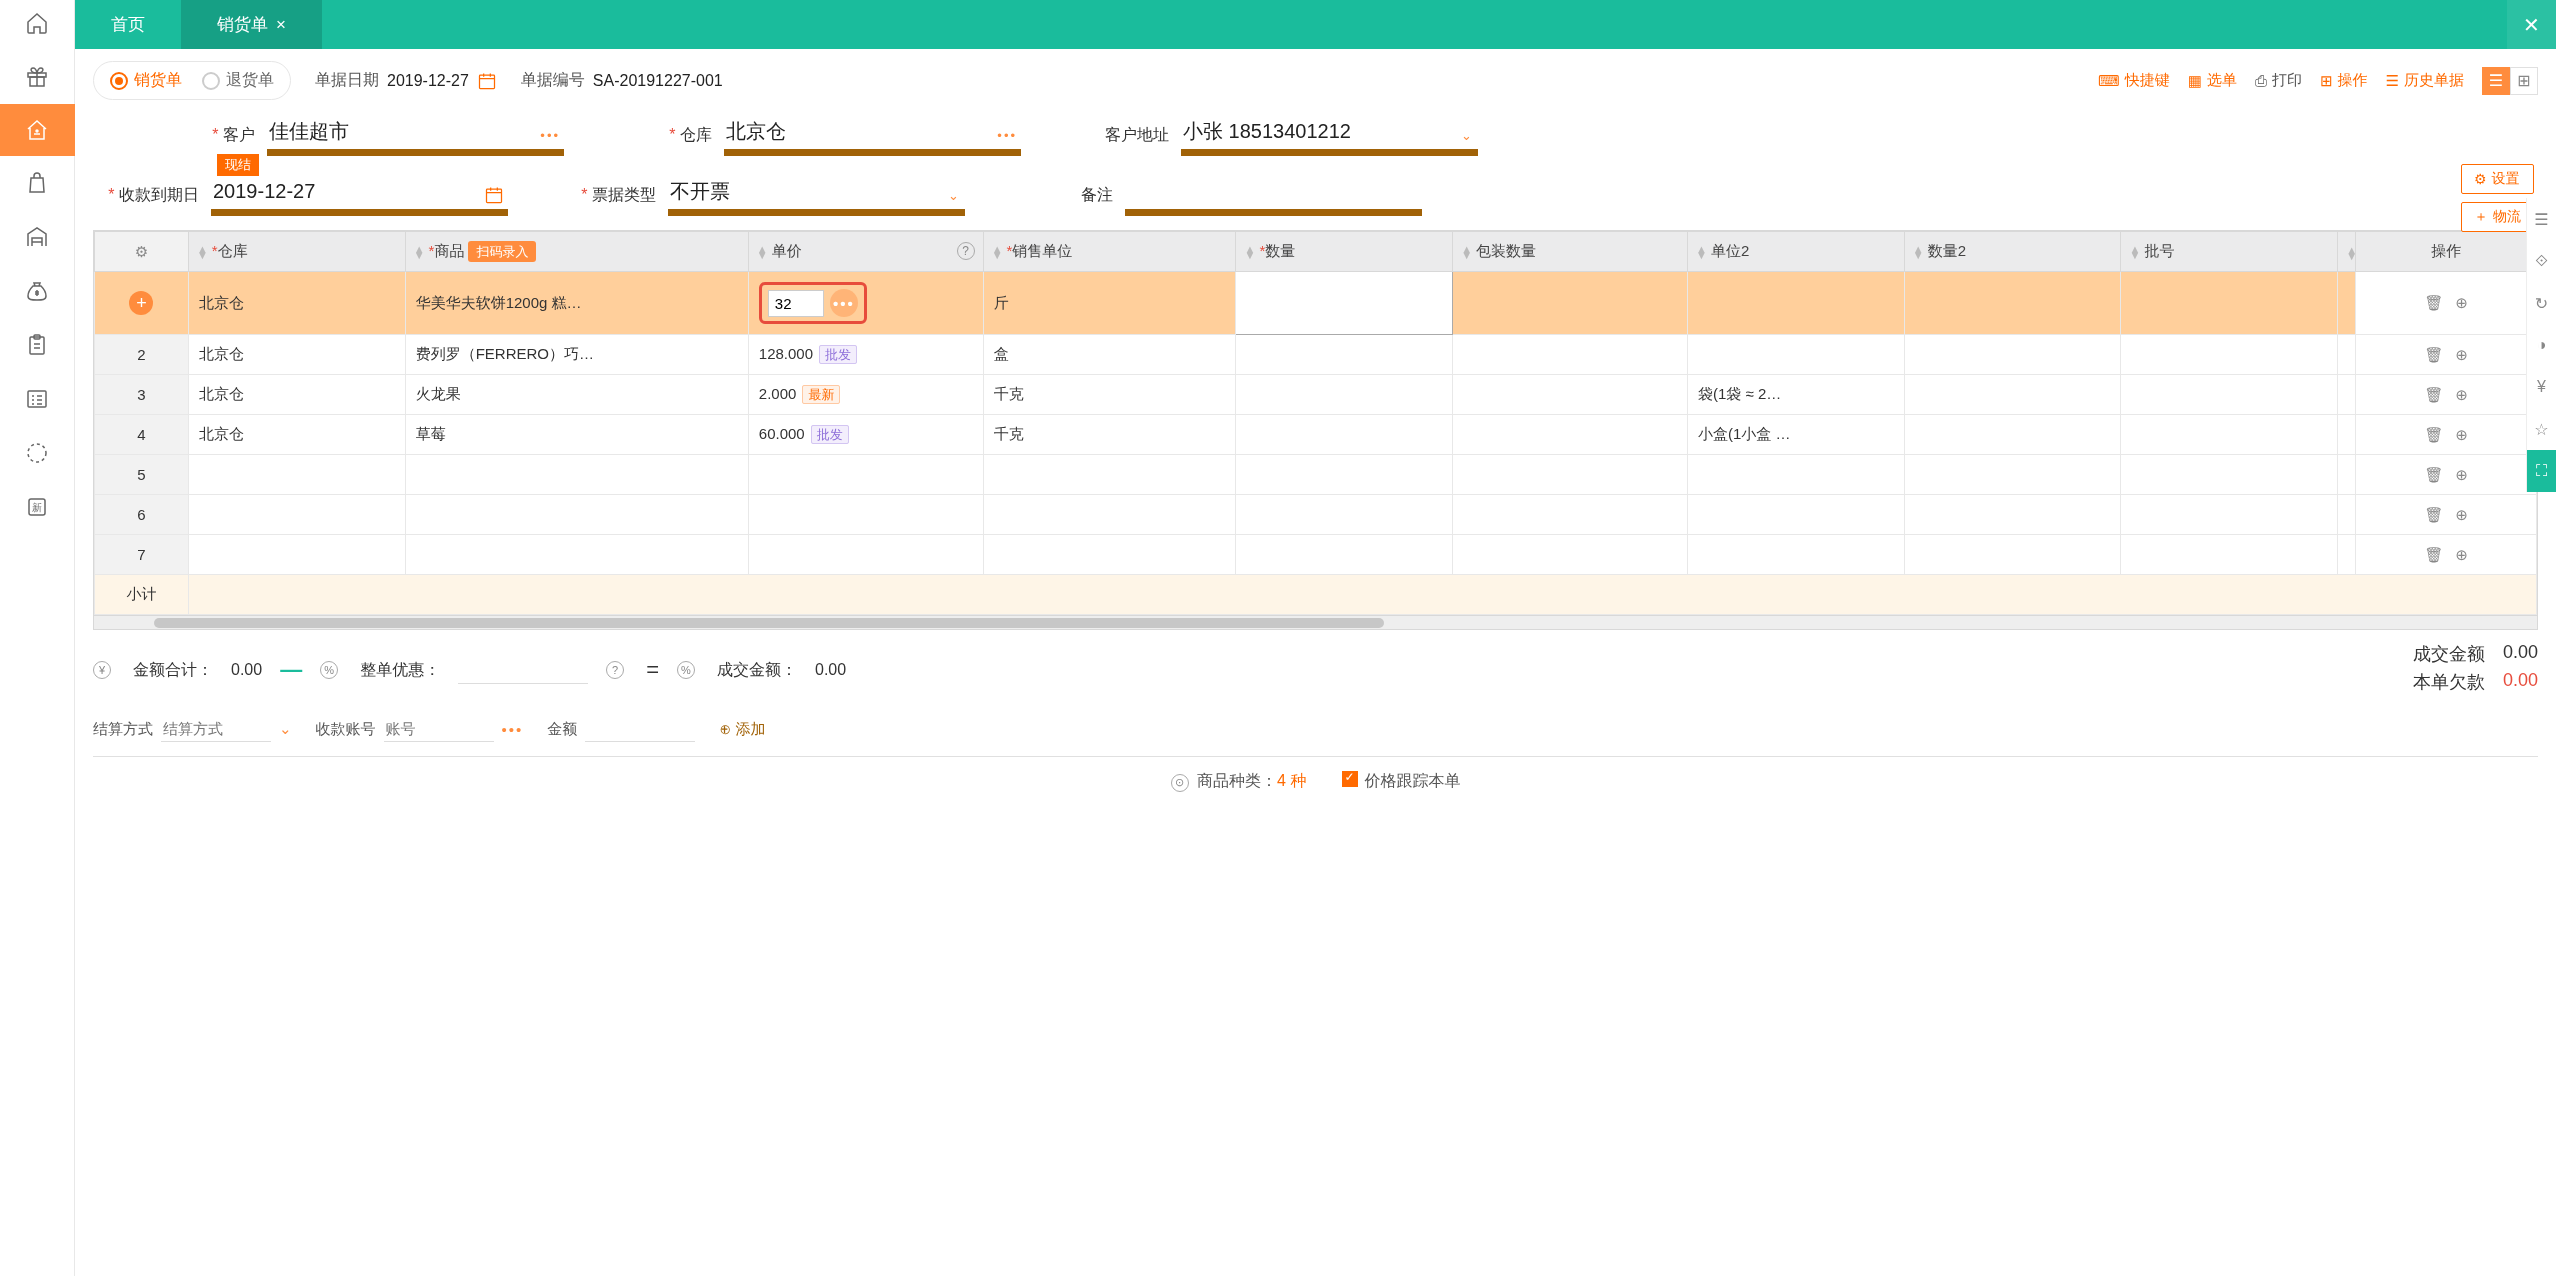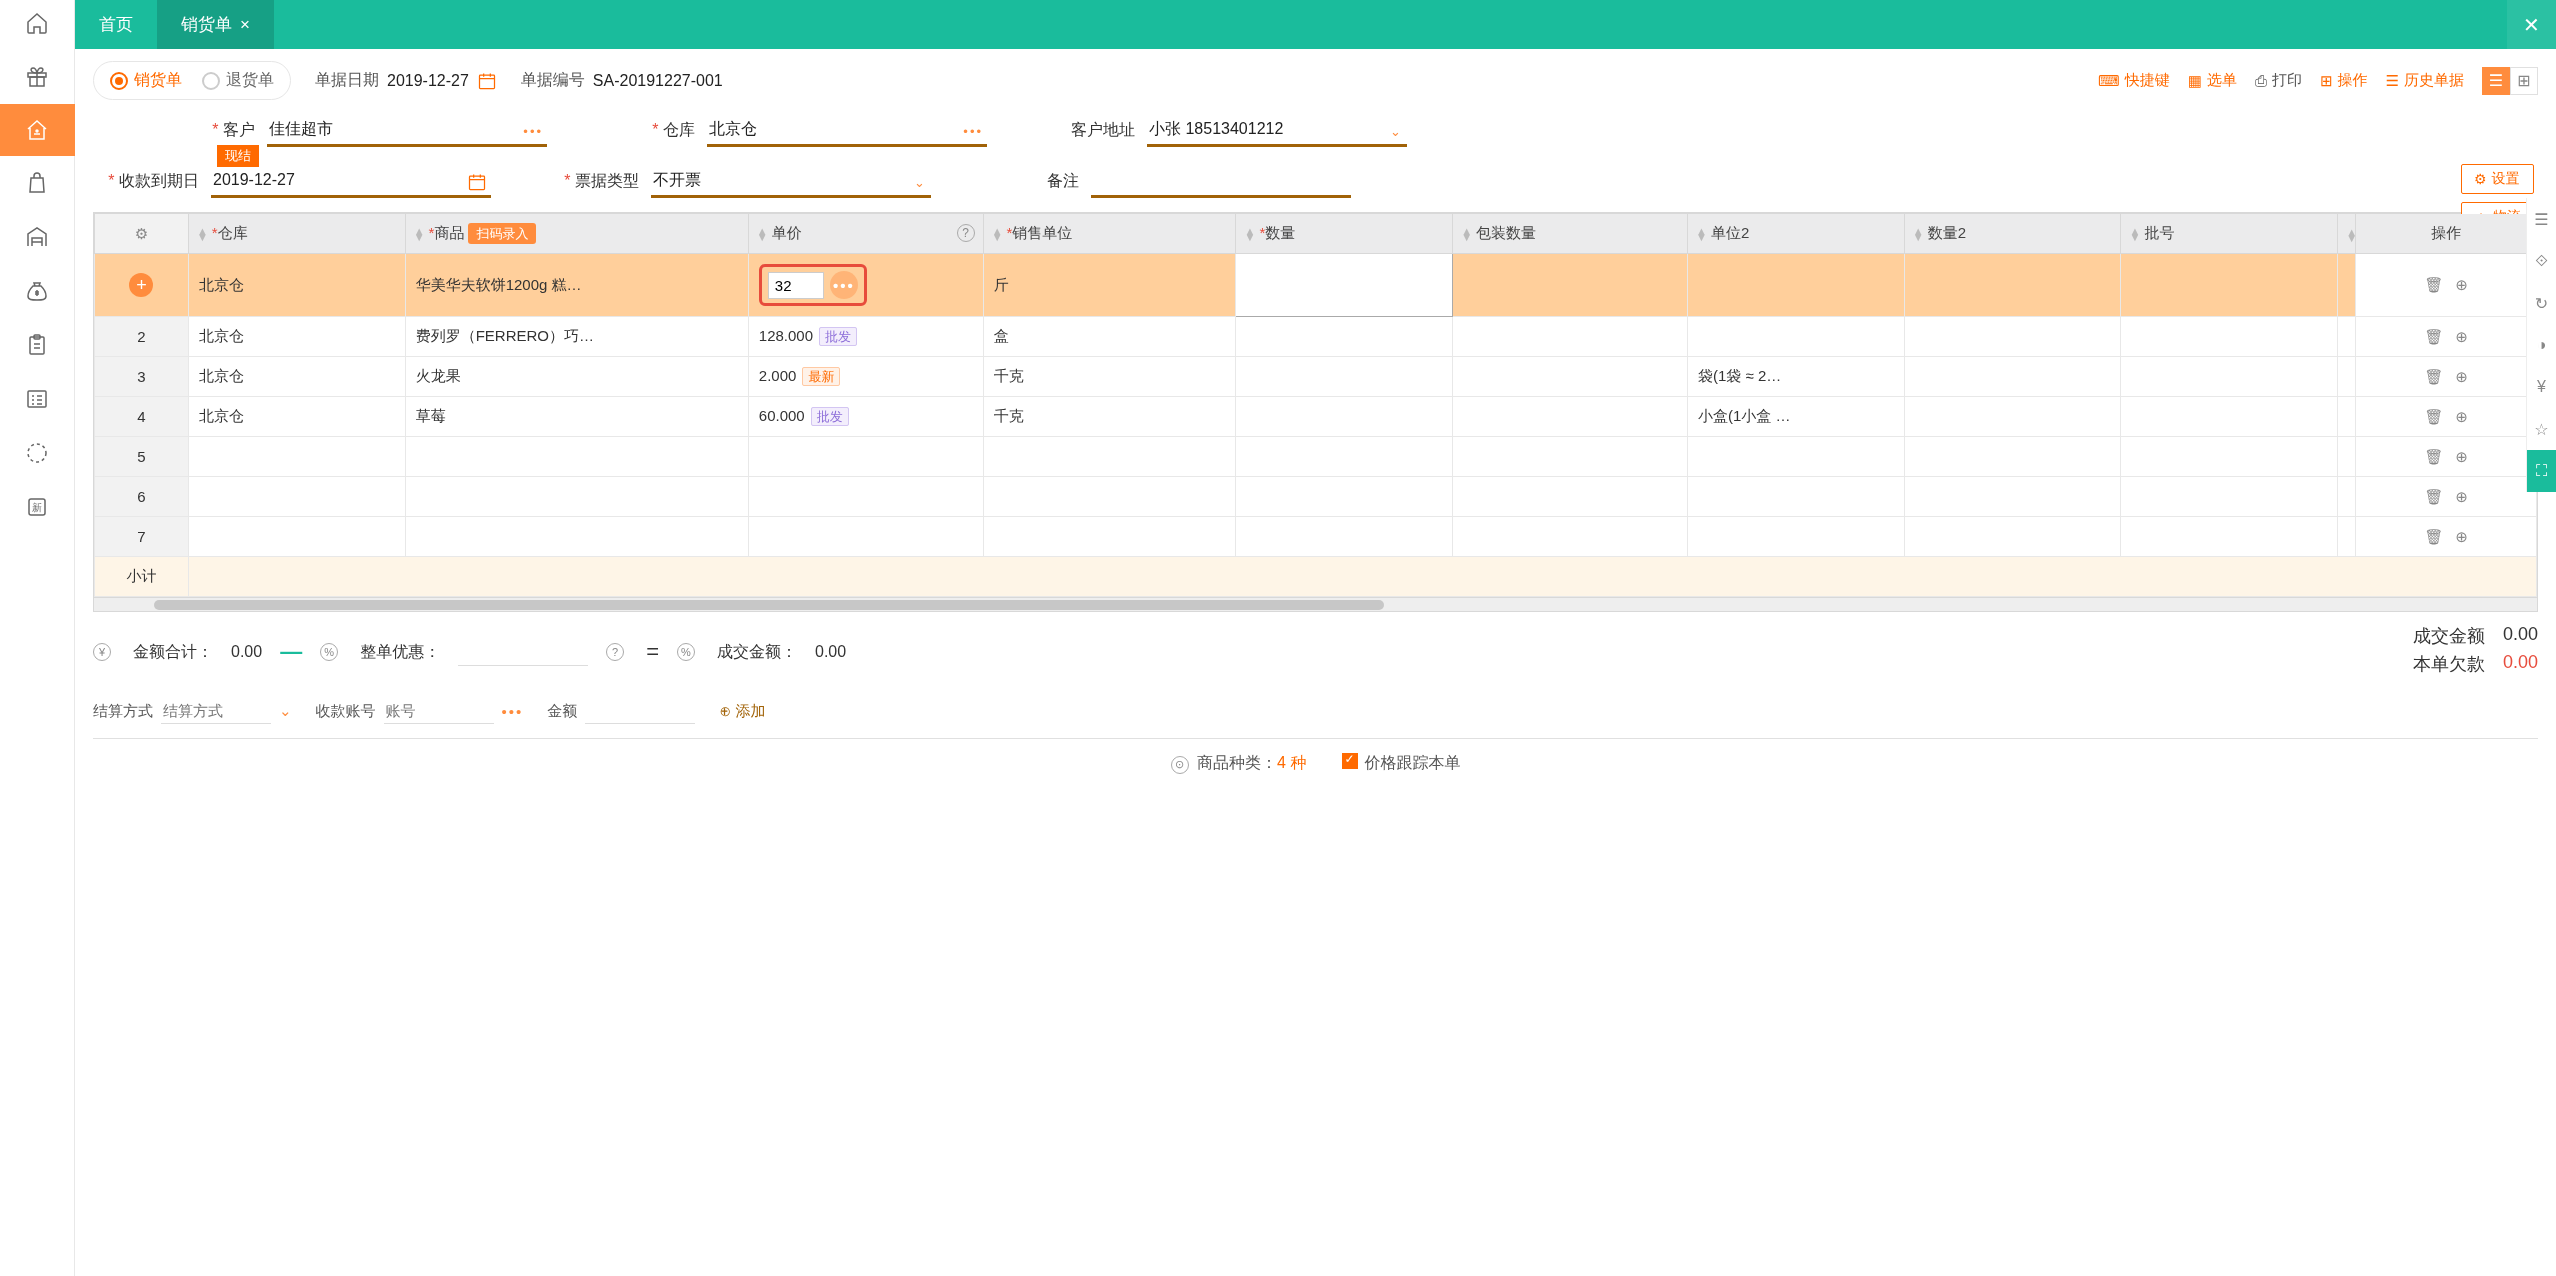--- a/index.html
+++ b/index.html
@@ -8,21 +8,21 @@
 
 
 .rail { width: 75px; background: #fff; border-right: 1px solid #e8e8e8; display: flex; flex-direction: column; align-items: center; padding-top: 10px; gap: 28px; }
 .rail-icon { width: 26px; height: 26px; color: #666; cursor: pointer; display: flex; align-items: center; justify-content: center; }
 .rail-icon.active { background: #ff8c3d; color: #fff; width: 75px; height: 52px; margin: -14px 0; }
 .rail-icon svg { width: 24px; height: 24px; }
 
 
 .main { flex: 1; display: flex; flex-direction: column; min-width: 0; }
 .topbar { height: 49px; background: #1abc9c; display: flex; align-items: center; }
-.tab { padding: 0 24px; height: 49px; display: flex; align-items: center; color: #fff; font-size: 17px; cursor: pointer; }
+.tab { padding: 0 36px; height: 49px; display: flex; align-items: center; color: #fff; font-size: 17px; cursor: pointer; }
 .tab.active { background: #16a085; }
 .tab .x { margin-left: 8px; font-weight: 300; }
 .topbar .close { margin-left: auto; width: 49px; height: 49px; display: flex; align-items: center; justify-content: center; color: #fff; cursor: pointer; font-size: 20px; background: rgba(255,255,255,0.08); }
 
 
 .content { flex: 1; padding: 12px 18px; background: #fff; display: flex; flex-direction: column; min-height: 0; position: relative; }
 
 
 .hdr { display: flex; align-items: center; gap: 24px; margin-bottom: 14px; flex-wrap: wrap; }
 .doc-type-pill { background: #fff; border: 1px solid #e6e6e6; border-radius: 20px; padding: 8px 16px; display: flex; gap: 20px; }
@@ -41,21 +41,21 @@
 .view-toggle { display: flex; }
 .vt { width: 28px; height: 28px; display: flex; align-items: center; justify-content: center; border: 1px solid #e0e0e0; color: #888; cursor: pointer; }
 .vt.act { background: #ff8c3d; border-color: #ff8c3d; color: #fff; }
 
 
 .form-rows { display: flex; flex-direction: column; gap: 18px; margin-bottom: 14px; }
 .form-row { display: flex; gap: 56px; align-items: flex-start; }
 .field { display: flex; align-items: center; gap: 12px; position: relative; }
 .flabel { min-width: 92px; text-align: right; font-size: 16px; color: #333; }
 .req::before { content: '* '; color: #e74c3c; }
-.finput { border: none; border-bottom: 3px solid #a16207; padding: 6px 30px 6px 2px; font-size: 16px; min-width: 280px; background: transparent; color: #222; }
+.finput { border: none; border-bottom: 7px solid #a16207; padding: 6px 30px 6px 2px; font-size: 20px; min-width: 280px; background: transparent; color: #222; }
 .finput::placeholder { color: #bbb; }
 .drop-caret { position: absolute; right: 4px; top: 50%; transform: translateY(-50%); color: #ff8c3d; font-size: 13px; letter-spacing: 2px; cursor: pointer; }
 .badge-xianjie { background: #ff6a00; color: #fff; font-size: 13px; padding: 2px 8px; position: absolute; left: 110px; top: -20px; }
 .side-btns { position: absolute; right: 22px; top: 115px; display: flex; flex-direction: column; gap: 8px; }
 .side-btn { border: 1px solid #ff6a00; color: #ff6a00; padding: 5px 12px; font-size: 14px; background: #fff; cursor: pointer; display: flex; align-items: center; gap: 5px; border-radius: 2px; }
 
 
 .tbl-wrap { border: 1px solid #d8d8d8; overflow: hidden; }
 .tbl { width: 100%; border-collapse: collapse; table-layout: fixed; }
 .tbl th { background: #ebebec; border: 1px solid #d8d8d8; padding: 10px 8px; font-size: 15px; font-weight: normal; color: #444; text-align: left; position: relative; }

